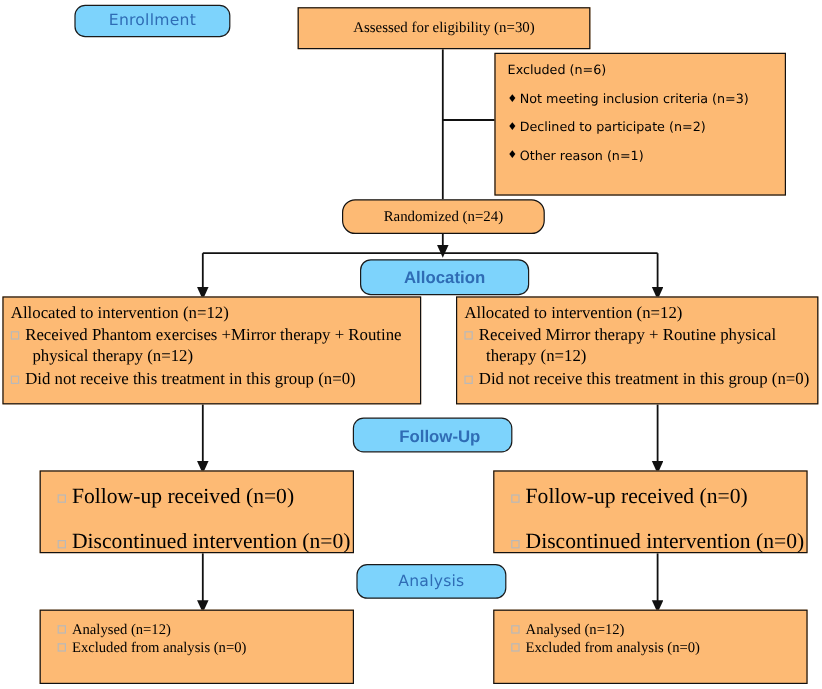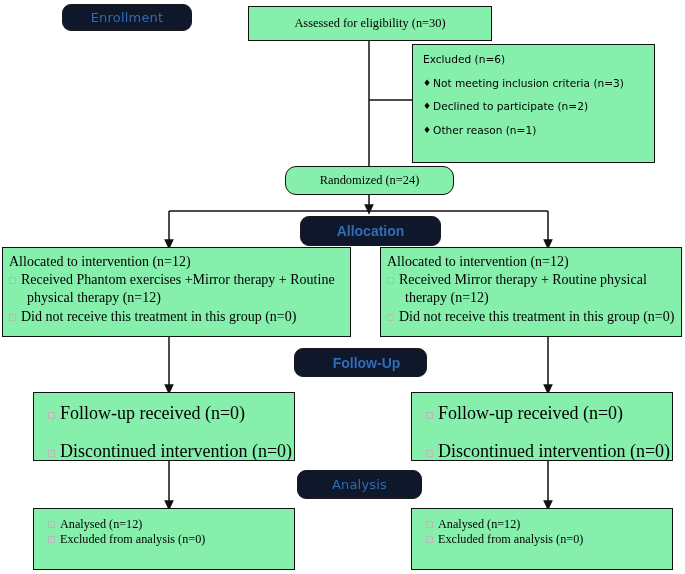--- a/index.html
+++ b/index.html
@@ -25,42 +25,42 @@
     top: 0;
     width: 685px;
     height: 574px;
     pointer-events: none;
   }
 
   
   .box {
     position: absolute;
     box-sizing: border-box;
-    background: #86efac;
+    background: #fdba74;
     border: 1.6px solid #111111;
     padding: 5px 8px;
   }
   .box .line {
     font-family: "Liberation Serif", serif;
     font-size: 12.4px;
     line-height: 1.0;
     color: #000000;
     white-space: nowrap;
   }
 
   
   .box.center .line {
     text-align: center;
   }
 
   
   .stage {
     position: absolute;
     box-sizing: border-box;
-    background: #0f172a;
+    background: #7dd3fc;
     border: 1.7px solid #1a1a1a;
     border-radius: 9px;
     color: #2f6cb5;
     display: flex;
     align-items: center;
     justify-content: center;
     z-index: 4;
   }
   .stage-sans {
     font-family: "DejaVu Sans", sans-serif;

